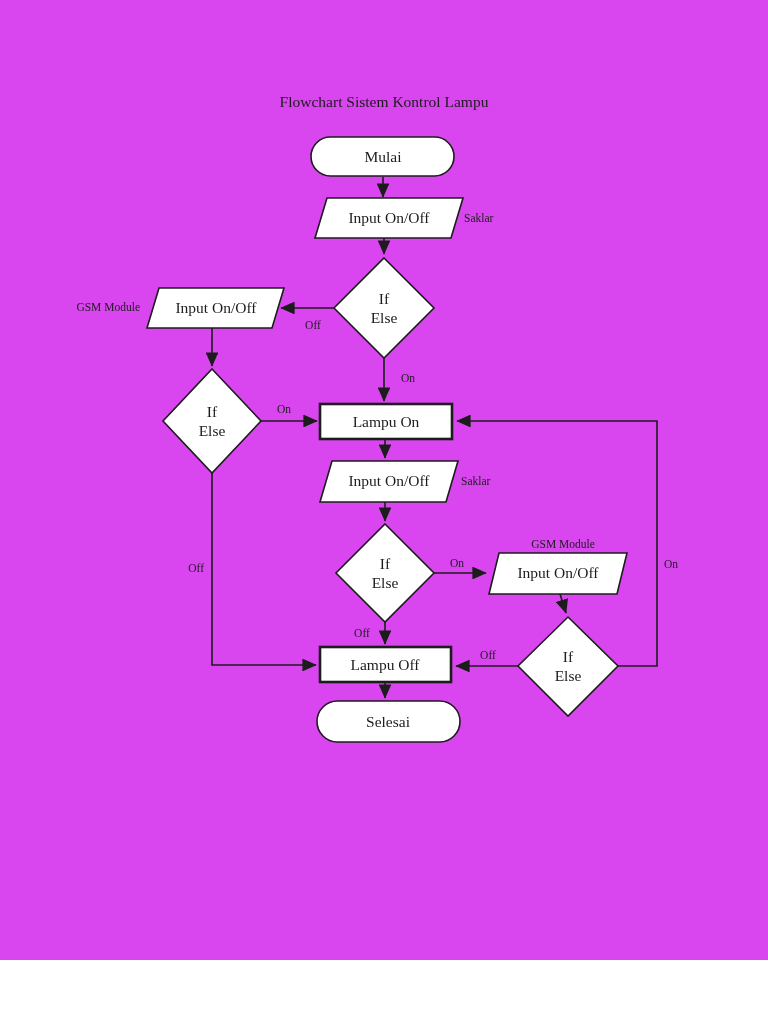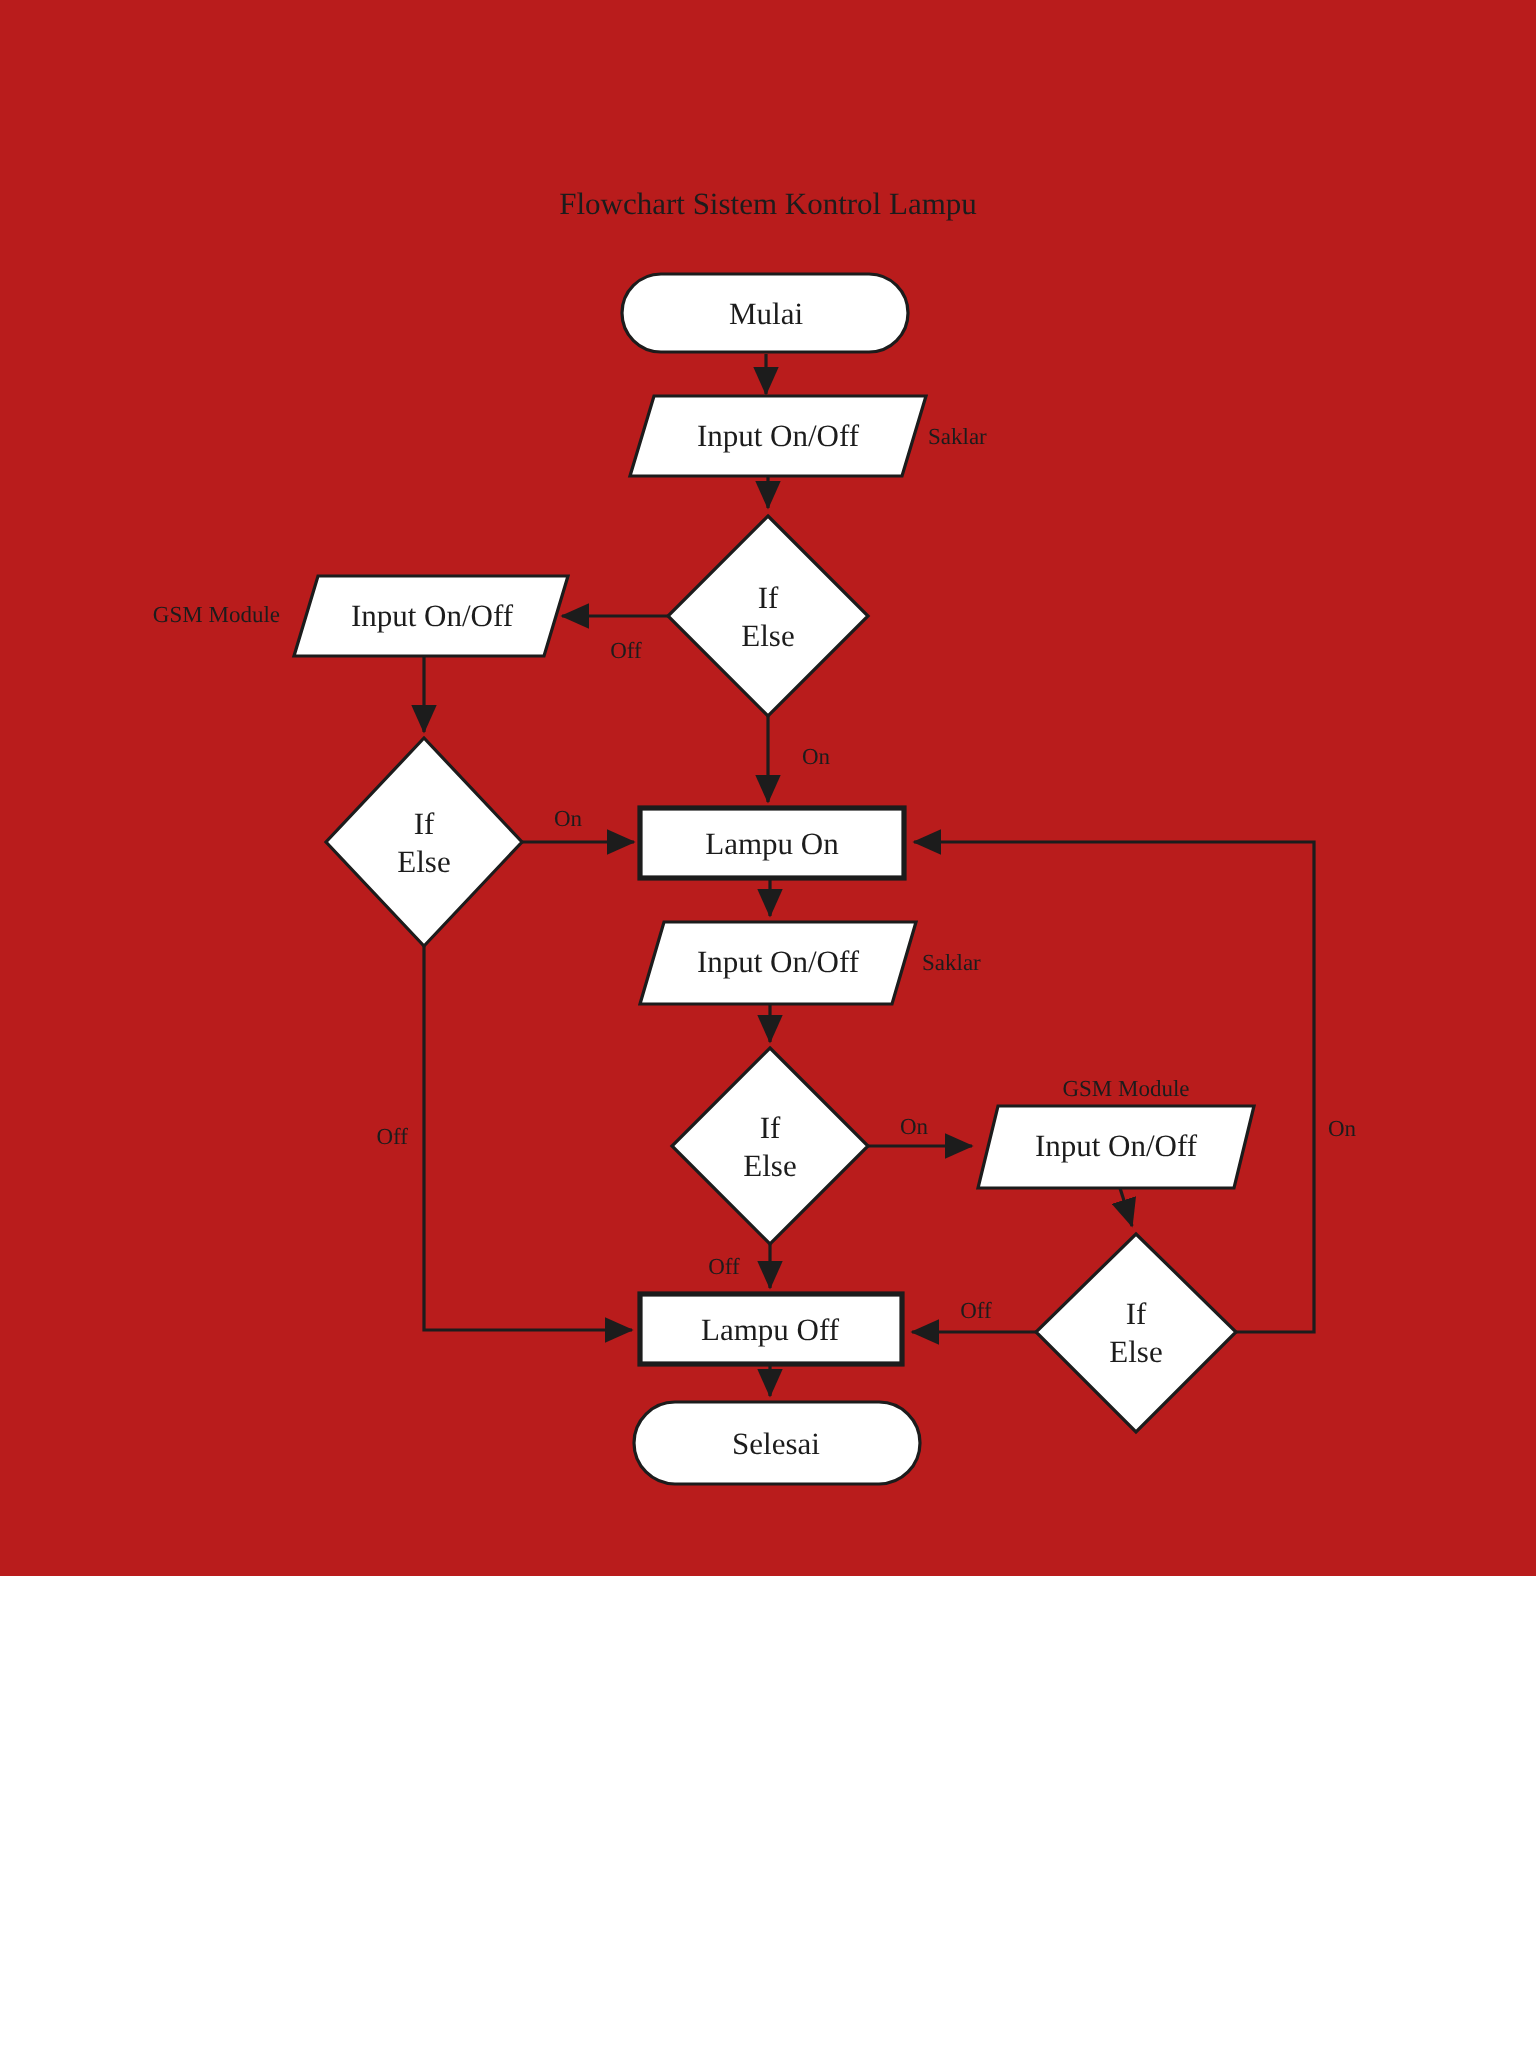--- a/index.html
+++ b/index.html
@@ -1,20 +1,20 @@
 <!DOCTYPE html>
 <html><head>
 <meta charset="utf-8">
 <style>
   html, body { margin: 0; padding: 0; background: #ffffff; }
   .page {
     position: relative;
     width: 768px;
-    height: 788px;
-    background: #b91c1c;
+    height: 960px;
+    background: #d946ef;
     overflow: hidden;
     font-family: "Liberation Serif", "DejaVu Serif", serif;
     text-align: center;
   }
   svg text {
     font-family: "Liberation Serif", "DejaVu Serif", serif;
     fill: #1c1c1c;
   }
   .node-lbl  { font-size: 15.5px; }
   .title-lbl { font-size: 15.5px; }

